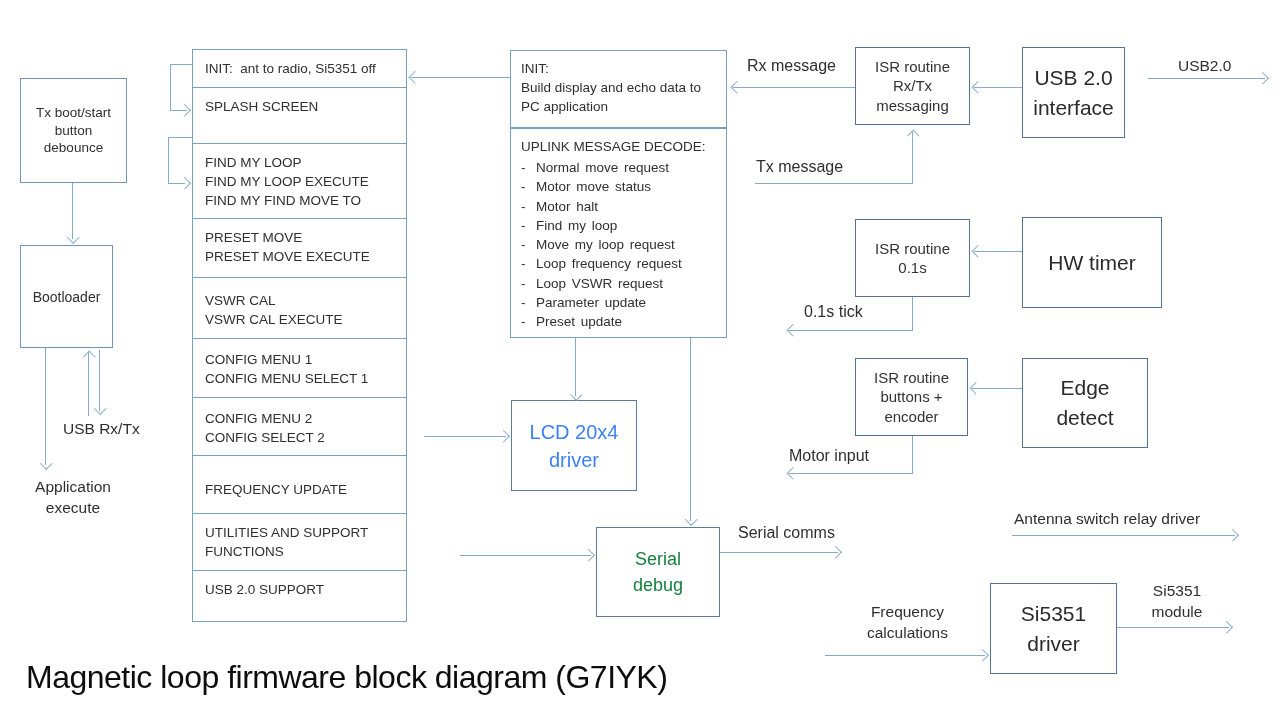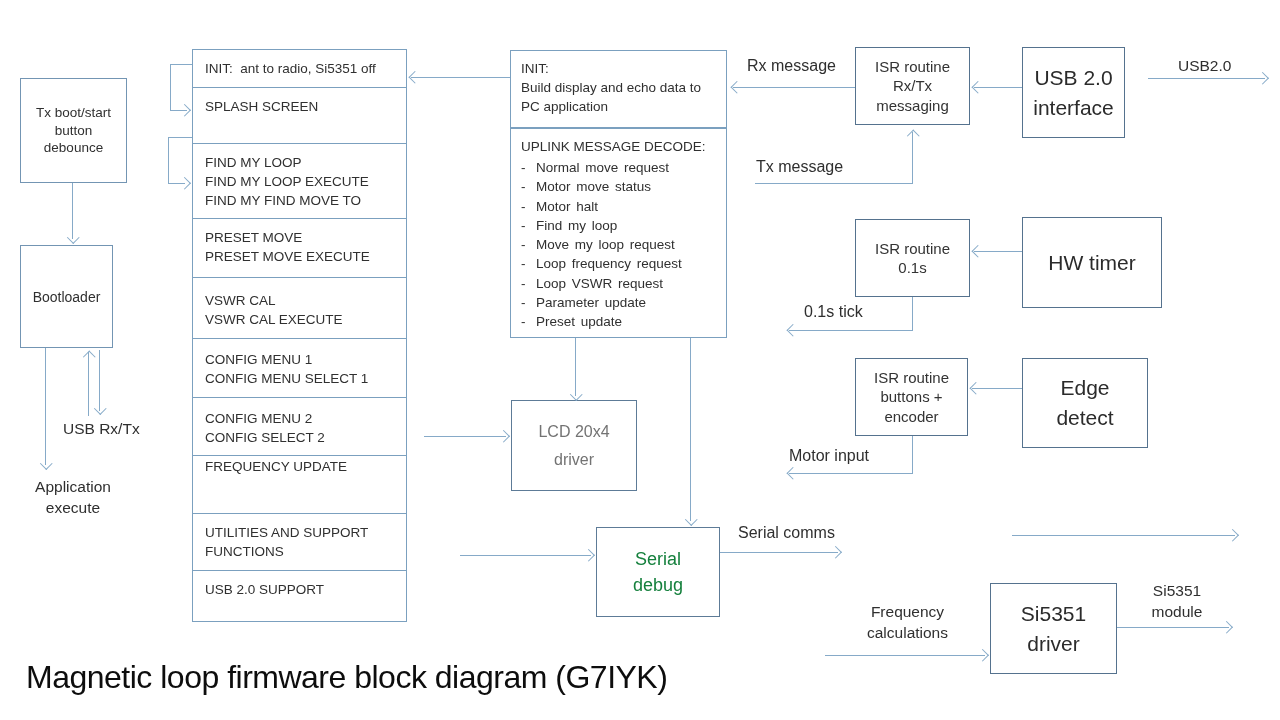--- a/index.html
+++ b/index.html
@@ -5,21 +5,21 @@
   html,body{margin:0;padding:0;background:#fff;}
   #canvas{position:relative;width:1280px;height:720px;background:#ffffff;overflow:hidden;
           font-family:"Liberation Sans","DejaVu Sans",sans-serif;color:#303030;}
   
   .box{position:absolute;background:#fff;box-sizing:border-box;}
   .b-left{border:1.4px solid #7395b3;}
   .b-right{border:1.6px solid #55728e;}
   .b-mid{border:1.3px solid #7ba0bf;}
   .center{display:flex;flex-direction:column;align-items:center;justify-content:center;text-align:center;}
   .f-big{font-size:21px;line-height:30px;color:#2b2b2b;}
-  .f-lcd{font-size:16px;line-height:28px;color:#737373;}
+  .f-lcd{font-size:20px;line-height:28px;color:#3b82f6;}
   .f-ser{font-size:18px;line-height:26px;color:#15803d;}
   .f-isr{font-size:15px;line-height:19.5px;color:#333;}
   .f-sm{font-size:13.5px;line-height:17.5px;}
   
   .mrow{box-sizing:border-box;border:1.3px solid #7ba0bf;margin-top:-1.3px;
         padding:9px 8px 0 12px;font-size:13.5px;line-height:19px;background:#fff;}
   .mrow div{white-space:pre;}
   
   .midtxt{padding:8px 8px 0 10px;font-size:13.5px;line-height:19px;}
   .uplink-items{padding:2px 4px 0 10px;font-size:13.5px;line-height:19.3px;}
@@ -71,21 +71,21 @@
       <div>VSWR CAL EXECUTE</div>
     </div>
     <div class="mrow" style="height:60px;padding-top:11px;">
       <div>CONFIG MENU 1</div>
       <div>CONFIG MENU SELECT 1</div>
     </div>
     <div class="mrow" style="height:59px;padding-top:11px;">
       <div>CONFIG MENU 2</div>
       <div>CONFIG SELECT 2</div>
     </div>
-    <div class="mrow" style="height:60px;padding-top:1px;">
+    <div class="mrow" style="height:60px;padding-top:24px;">
       <div>FREQUENCY UPDATE</div>
     </div>
     <div class="mrow" style="height:58px;">
       <div>UTILITIES AND SUPPORT</div>
       <div>FUNCTIONS</div>
     </div>
     <div class="mrow" style="height:52px;">
       <div>USB 2.0 SUPPORT</div>
     </div>
   </div>
@@ -249,20 +249,21 @@
   <div class="ch a-r" style="left:978px;top:651px;"></div>
 
   <div class="ln" style="left:1117px;top:627px;width:112px;height:1.4px;"></div>
   <div class="ch a-r" style="left:1222px;top:623px;"></div>
 
   <div class="lbl" style="left:1178px;top:56px;">USB2.0</div>
   <div class="lbl" style="left:747px;top:56px;font-size:16px;">Rx message</div>
   <div class="lbl" style="left:756px;top:157px;font-size:16px;">Tx message</div>
   <div class="lbl" style="left:792px;top:302px;font-size:16px;margin-left:12px;">0.1s tick</div>
   <div class="lbl" style="left:789px;top:446px;font-size:16px;">Motor input</div>
+  <div class="lbl" style="left:1014px;top:509px;">Antenna switch relay driver</div>
   <div class="lbl" style="left:738px;top:523px;font-size:16px;">Serial comms</div>
   <div class="lbl2" style="left:855px;top:601px;width:105px;">
     <div>Frequency</div>
     <div>calculations</div>
   </div>
   <div class="lbl2" style="left:1132px;top:580px;width:90px;">
     <div>Si5351</div>
     <div>module</div>
   </div>
   <div class="lbl" style="left:63px;top:419px;">USB Rx/Tx</div>

